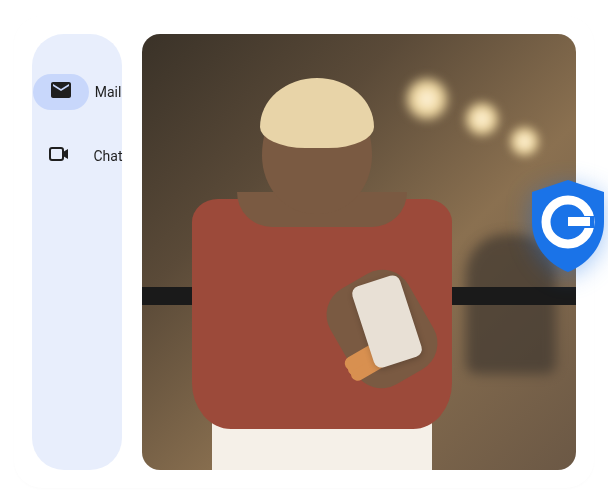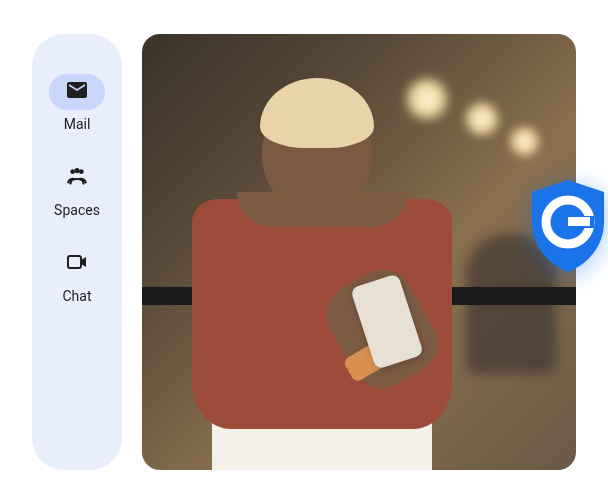--- a/index.html
+++ b/index.html
@@ -28,21 +28,21 @@
       background: #e8eefc;
       border-radius: 32px;
       display: flex;
       flex-direction: column;
       align-items: center;
       padding: 40px 0 30px;
       gap: 28px;
     }
     .sidebar-item {
       display: flex;
-      flex-direction: column;
+      flex-direction: row;
       align-items: center;
       gap: 6px;
       cursor: pointer;
     }
     .sidebar-icon-wrap {
       width: 56px;
       height: 36px;
       border-radius: 18px;
       display: flex;
       align-items: center;
@@ -185,33 +185,20 @@
         <span>
           <svg width="24" height="24" viewBox="0 0 24 24" fill="#1f1f1f">
             <path d="M20 4H4c-1.1 0-2 .9-2 2v12c0 1.1.9 2 2 2h16c1.1 0 2-.9 2-2V6c0-1.1-.9-2-2-2zm0 4l-8 5-8-5V6l8 5 8-5v2z"></path>
           </svg>
         </span>
       </div>
       <span class="sidebar-label">Mail</span>
     </div>
 
 
-    <div class="sidebar-item">
-      <div class="sidebar-icon-wrap">
-        <span>
-          <svg width="26" height="26" viewBox="0 0 24 24" fill="#1f1f1f">
-            <circle cx="8" cy="8" r="2.2"></circle>
-            <circle cx="16" cy="8" r="2.2"></circle>
-            <circle cx="12" cy="7" r="2.4"></circle>
-            <path d="M4 18c0-2.2 2.5-3.5 5-3.5M20 18c0-2.2-2.5-3.5-5-3.5M6 19c0-2.8 2.7-4.2 6-4.2s6 1.4 6 4.2" fill="none" stroke="#1f1f1f" stroke-width="2" stroke-linecap="round"></path>
-          </svg>
-        </span>
-      </div>
-      <span class="sidebar-label">Spaces</span>
-    </div>
 
     <div class="sidebar-item">
       <div class="sidebar-icon-wrap">
         <span>
           <svg width="24" height="24" viewBox="0 0 24 24" fill="none" stroke="#1f1f1f" stroke-width="2">
             <rect x="3" y="6" width="13" height="12" rx="2"></rect>
             <path d="M16 10l5-3v10l-5-3" fill="#1f1f1f" stroke="none"></path>
           </svg>
         </span>
       </div>

